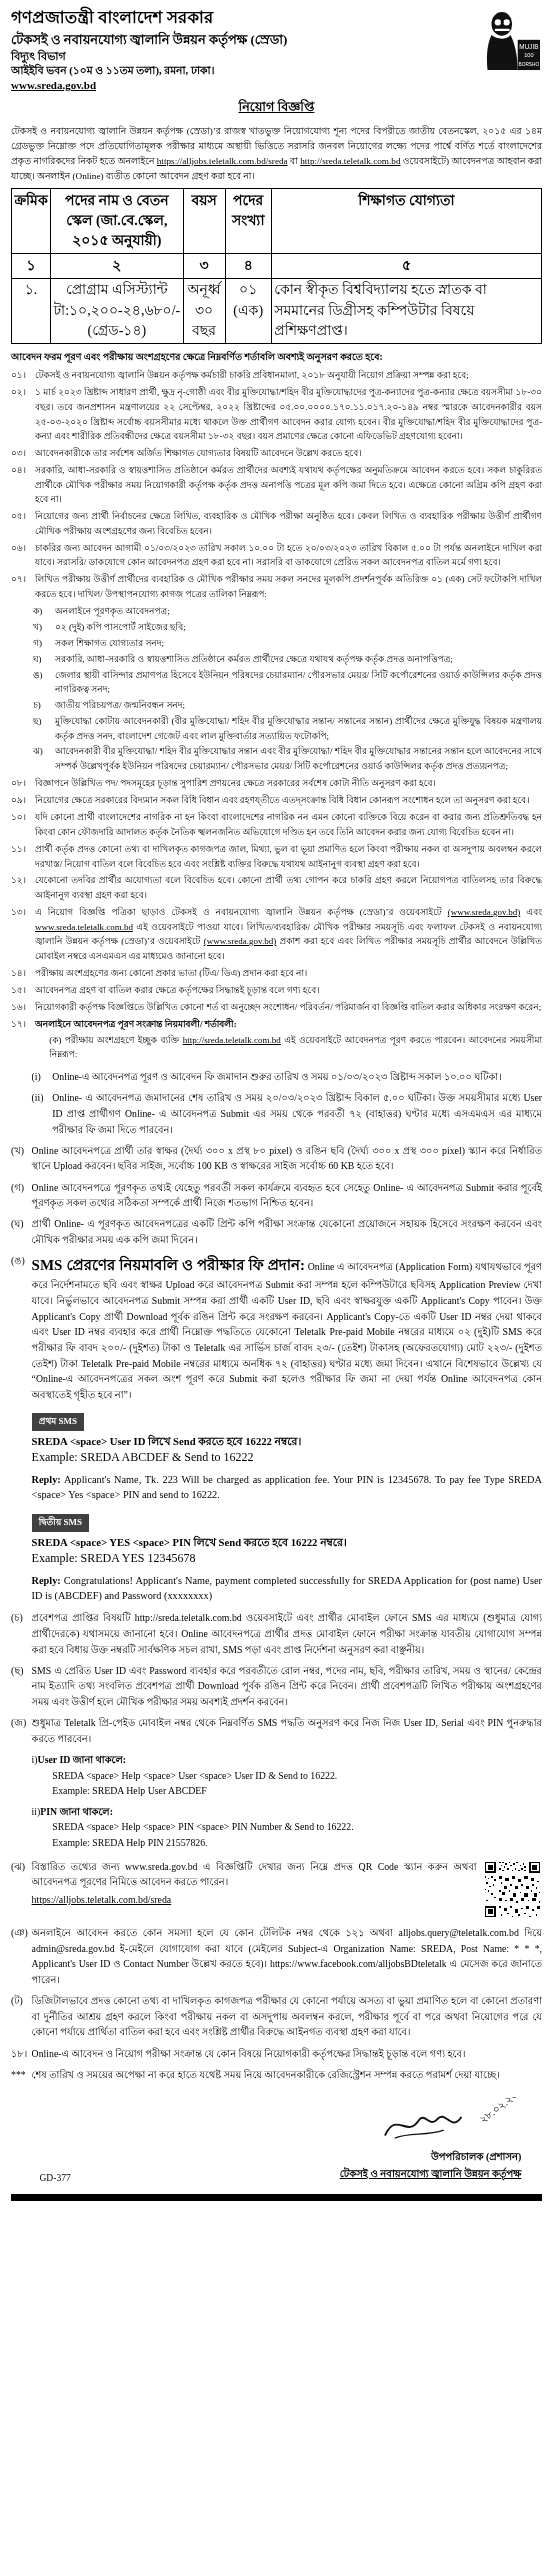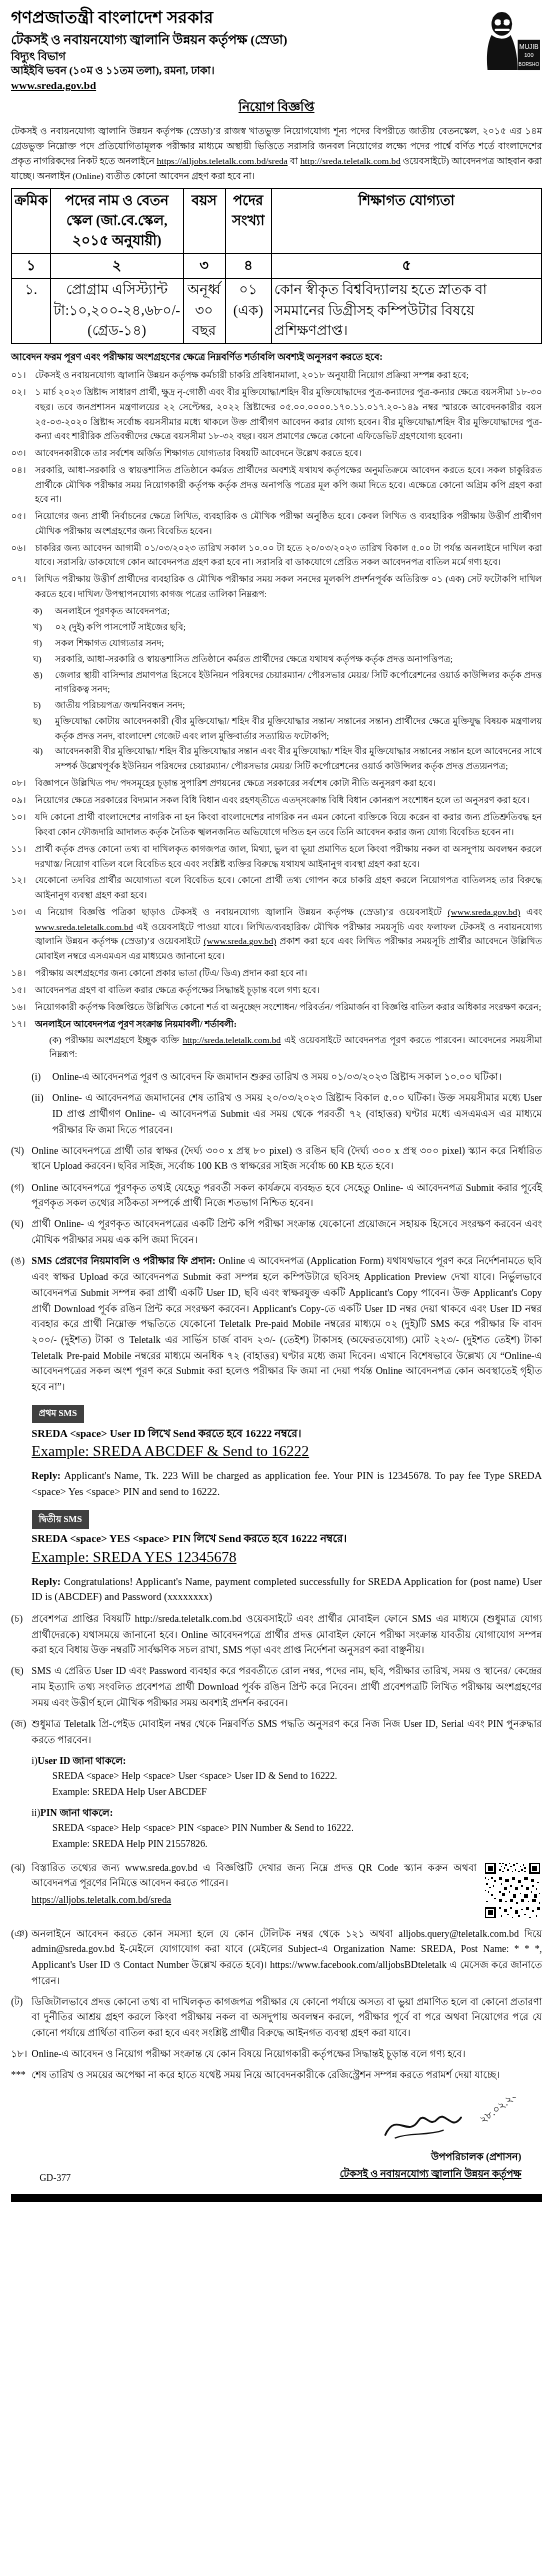--- a/index.html
+++ b/index.html
@@ -181,23 +181,22 @@
     font-weight: bold;
     padding: 1.6px 7.1px 2.4px 7.1px;
     margin: 4.7px 0 2.4px 0;
   }
   .sms-line {
     font-size: 10.7px;
     font-weight: bold;
     line-height: 1.45;
   }
   .sms-example {
-    font-size: 15px;
+    font-size: 12px;
     line-height: 1.45;
-    text-decoration: underline;
   }
   .reply-block {
     font-size: 10.3px;
     line-height: 1.5;
     text-align: justify;
     margin: 5.5px 0 6.3px 0;
   }
   .indent1 { margin-left: 20.6px; }
 
   
@@ -466,21 +465,21 @@
       <span class="bd">Online আবেদনপত্রে পূরণকৃত তথ্যই যেহেতু পরবর্তী সকল কার্যক্রমে ব্যবহৃত হবে সেহেতু Online- এ আবেদনপত্র Submit করার পূর্বেই পূরণকৃত সকল তথ্যের সঠিকতা সম্পর্কে প্রার্থী নিজে শতভাগ নিশ্চিত হবেন।</span>
     </div>
     <div class="item">
       <span class="mk">(ঘ)</span>
       <span class="bd">প্রার্থী Online- এ পূরণকৃত আবেদনপত্রের একটি প্রিন্ট কপি পরীক্ষা সংক্রান্ত যেকোনো প্রয়োজনে সহায়ক হিসেবে সংরক্ষণ করবেন এবং মৌখিক পরীক্ষার সময় এক কপি জমা দিবেন।</span>
     </div>
 
     <div class="item">
       <span class="mk">(ঙ)</span>
       <span class="bd">
-        <span class="b" style="font-size:10px">SMS প্রেরণের নিয়মাবলি ও পরীক্ষার ফি প্রদান:</span>
+        <span class="b" style="font-size:15px">SMS প্রেরণের নিয়মাবলি ও পরীক্ষার ফি প্রদান:</span>
         <span>Online এ আবেদনপত্র (Application Form) যথাযথভাবে পূরণ করে নির্দেশনামতে ছবি এবং স্বাক্ষর Upload করে আবেদনপত্র Submit করা সম্পন্ন হলে কম্পিউটারে ছবিসহ Application Preview দেখা যাবে। নির্ভুলভাবে আবেদনপত্র Submit সম্পন্ন করা প্রার্থী একটি User ID, ছবি এবং স্বাক্ষরযুক্ত একটি Applicant's Copy পাবেন। উক্ত Applicant's Copy প্রার্থী Download পূর্বক রঙিন প্রিন্ট করে সংরক্ষণ করবেন। Applicant's Copy-তে একটি User ID নম্বর দেয়া থাকবে এবং User ID নম্বর ব্যবহার করে প্রার্থী নিম্নোক্ত পদ্ধতিতে যেকোনো Teletalk Pre-paid Mobile নম্বরের মাধ্যমে ০২ (দুই)টি SMS করে পরীক্ষার ফি বাবদ ২০০/- (দুইশত) টাকা ও Teletalk এর সার্ভিস চার্জ বাবদ ২৩/- (তেইশ) টাকাসহ (অফেরতযোগ্য) মোট ২২৩/- (দুইশত তেইশ) টাকা Teletalk Pre-paid Mobile নম্বরের মাধ্যমে অনধিক ৭২ (বাহাত্তর) ঘণ্টার মধ্যে জমা দিবেন। এখানে বিশেষভাবে উল্লেখ্য যে “Online-এ আবেদনপত্রের সকল অংশ পূরণ করে Submit করা হলেও পরীক্ষার ফি জমা না দেয়া পর্যন্ত Online আবেদনপত্র কোন অবস্থাতেই গৃহীত হবে না”।</span>
       </span>
     </div>
 
     <div class="indent1">
       <div class="sms-badge">প্রথম SMS</div>
       <div class="sms-line">SREDA &lt;space&gt; User ID লিখে Send করতে হবে 16222 নম্বরে।</div>
       <div class="sms-example">Example: SREDA ABCDEF &amp; Send to 16222</div>
       <div class="reply-block">
         <span class="b">Reply:</span>

